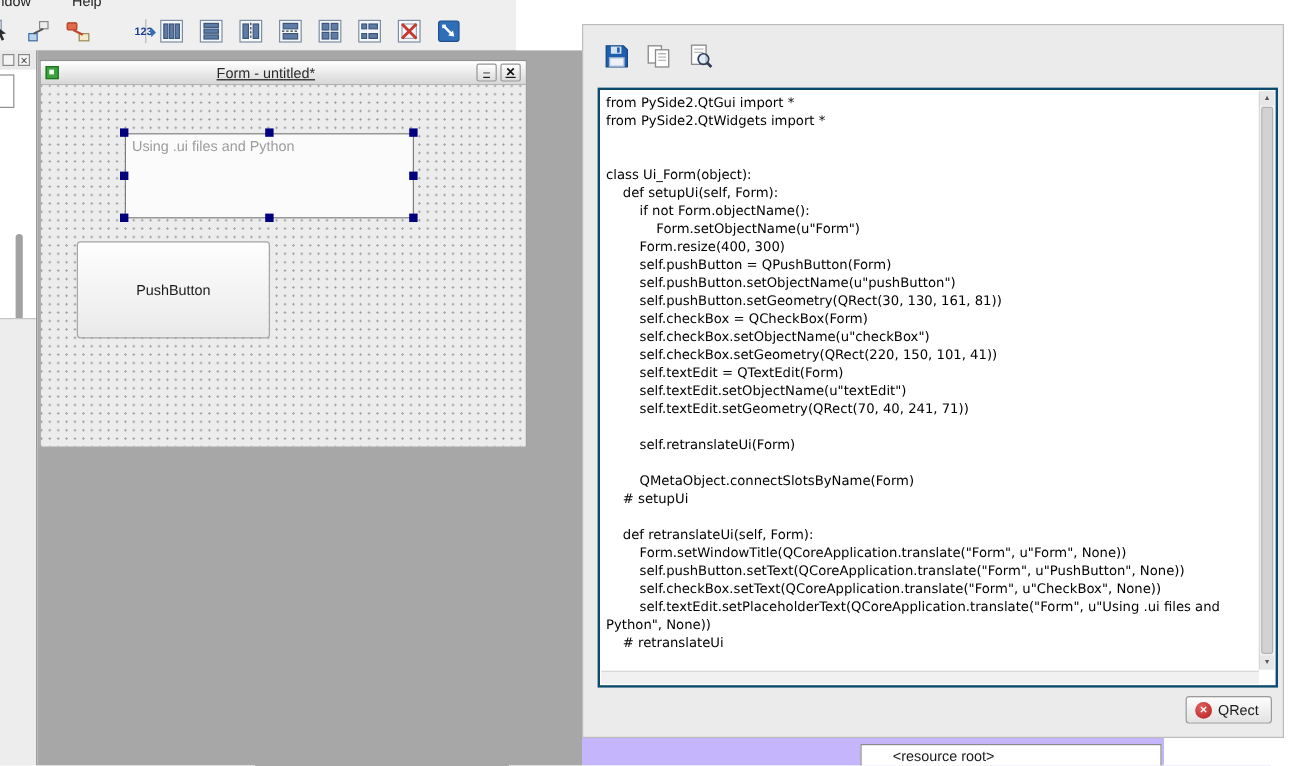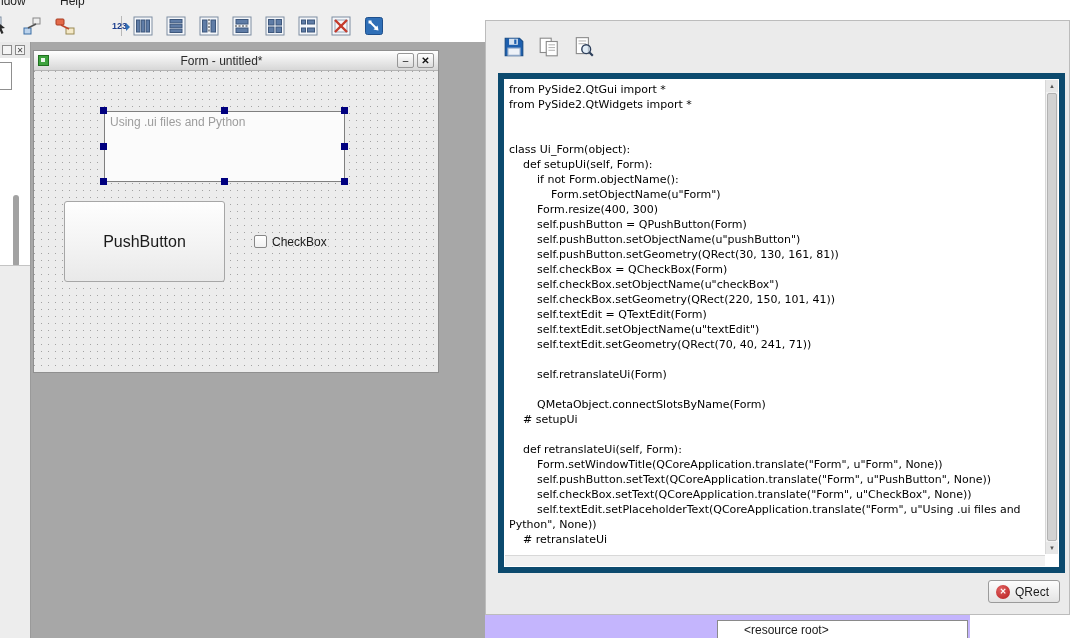--- a/index.html
+++ b/index.html
@@ -26,42 +26,42 @@
   .filterbox{position:absolute;left:-2px;top:20px;width:12px;height:26px;background:#fff;border:1px solid #8f8f8f;}
   .leftscroll{position:absolute;left:13px;top:153px;width:6px;height:72px;background:#a2a2a2;border-radius:3px;}
   .leftlower{position:absolute;left:0;top:223px;width:30px;height:373px;background:#ededed;border-top:1px solid #c4c4c4;}
 
   
   .mdi{position:absolute;left:31px;top:42px;width:454px;height:596px;background:#a7a7a7;}
 
   
   .formwin{position:absolute;left:33px;top:50px;width:406px;height:323px;background:#ececec;border:1px solid #8f8f8f;box-sizing:border-box;}
   .formtitle{height:20px;background:linear-gradient(#ffffff,#d7d7d7);border-bottom:1px solid #b3b3b3;
-             display:flex;align-items:center;padding:0 4px;box-sizing:border-box;}
+             display:flex;align-items:center;padding:0 4px;box-sizing:border-box;text-decoration:underline;}
   .formicon{width:11px;height:11px;background:#3da23d;border:1px solid #1f701f;box-sizing:border-box;position:relative;}
   .formicon:after{content:"";position:absolute;left:2px;top:2px;width:4px;height:4px;background:#eaf6ea;}
   .formtitletext{flex:1;text-align:center;font-size:12px;color:#2b2b2b;}
   .winbtn{width:17px;height:15px;border:1px solid #979797;border-radius:2px;background:linear-gradient(#ffffff,#dcdcdc);
           display:flex;align-items:center;justify-content:center;font-size:10px;line-height:10px;color:#111;margin-left:3px;box-sizing:border-box;}
   .winbtn.close{font-weight:bold;}
   .formcanvas{position:absolute;left:0;top:20px;right:0;bottom:0;background-color:#ececec;
               background-image:radial-gradient(circle,#a2a2a2 0.9px,transparent 1px);background-size:7px 7px;background-position:4px 4px;}
   .textedit{position:absolute;left:70px;top:40px;width:241px;height:71px;background:#fbfbfb;border:1px solid #7f7f7f;box-sizing:border-box;padding:3px 5px;}
   .placeholder{color:#9d9d9d;font-size:12px;}
   .handle{position:absolute;width:7px;height:7px;background:#00007f;}
   .pushbtn{position:absolute;left:30px;top:130px;width:161px;height:81px;background:linear-gradient(#fefefe,#f3f3f3 55%,#e9e9e9);
-           border:1px solid #a6a6a6;border-radius:3px;display:flex;align-items:center;justify-content:center;font-size:16px;color:#1a1a1a;box-sizing:border-box;}
+           border:1px solid #a6a6a6;border-radius:3px;display:flex;align-items:center;justify-content:center;font-size:12px;color:#1a1a1a;box-sizing:border-box;}
   .checkbox{position:absolute;left:220px;top:150px;width:101px;height:41px;display:flex;align-items:center;gap:5px;}
   .checkind{width:13px;height:13px;background:linear-gradient(#ffffff,#f0f0f0);border:1px solid #878787;border-radius:2px;box-sizing:border-box;}
 
   
   .dialog{position:absolute;left:485px;top:20px;width:585px;height:595px;background:#ebebeb;border:1px solid #bcbcbc;box-sizing:border-box;}
   .dlgtools{position:absolute;left:16px;top:14px;display:flex;gap:11px;}
   .dlgtool{width:24px;height:24px;display:flex;align-items:center;justify-content:center;}
-  .codebox{position:absolute;left:12px;top:52px;width:567px;height:500px;background:#ffffff;border:6px solid #0c4a6e;box-sizing:border-box;}
+  .codebox{position:absolute;left:12px;top:52px;width:567px;height:500px;background:#ffffff;border:2px solid #0c4a6e;box-sizing:border-box;}
   .codetext{position:absolute;left:5px;top:3px;right:18px;bottom:14px;overflow:hidden;
             font-family:"DejaVu Sans","Liberation Sans",sans-serif;font-size:11px;line-height:15px;white-space:pre-wrap;color:#000;}
   .vscroll{position:absolute;top:1px;right:1px;bottom:13px;width:13px;background:#f1f1f1;border-left:1px solid #d8d8d8;box-sizing:border-box;}
   .sbarrow{position:absolute;left:0;width:12px;height:12px;display:flex;align-items:center;justify-content:center;font-size:6px;color:#555;background:#e7e7e7;}
   .sbarrow.up{top:0;}
   .sbarrow.down{bottom:0;}
   .sbthumb{position:absolute;left:1px;right:1px;top:13px;bottom:13px;background:#d2d2d2;border:1px solid #b2b2b2;border-radius:2px;box-sizing:border-box;}
   .hscroll{position:absolute;left:1px;right:14px;bottom:1px;height:11px;background:#f1f1f1;border-top:1px solid #d8d8d8;box-sizing:border-box;}
   .closebtn{position:absolute;right:9px;bottom:11px;height:23px;padding:0 10px 0 7px;border:1px solid #9b9b9b;border-radius:3px;
             background:linear-gradient(#fdfdfd,#e3e3e3);display:flex;align-items:center;gap:5px;font-size:12px;color:#1a1a1a;box-sizing:border-box;}
@@ -205,24 +205,20 @@
       <span class="handle" style="left:187px;top:36px;"></span>
       <span class="handle" style="left:307px;top:36px;"></span>
       <span class="handle" style="left:66px;top:72px;"></span>
       <span class="handle" style="left:307px;top:72px;"></span>
       <span class="handle" style="left:66px;top:107px;"></span>
       <span class="handle" style="left:187px;top:107px;"></span>
       <span class="handle" style="left:307px;top:107px;"></span>
 
       <div class="pushbtn">PushButton</div>
 
-      <div class="checkbox">
-        <span class="checkind"></span>
-        <span>CheckBox</span>
-      </div>
     </div>
   </div>
 
   <div class="dialog">
     <div class="dlgtools">
       <span class="dlgtool">
         <svg width="22" height="22" viewBox="0 0 20 20">
           <path d="M2 2 h13 l3 3 v13 h-16 z" fill="#1d5fae" stroke="#154a85"></path>
           <rect x="5.5" y="2.5" width="8" height="5.5" fill="#d5e2f1"></rect>
           <rect x="10.2" y="3.2" width="2" height="4" fill="#1d5fae"></rect>

